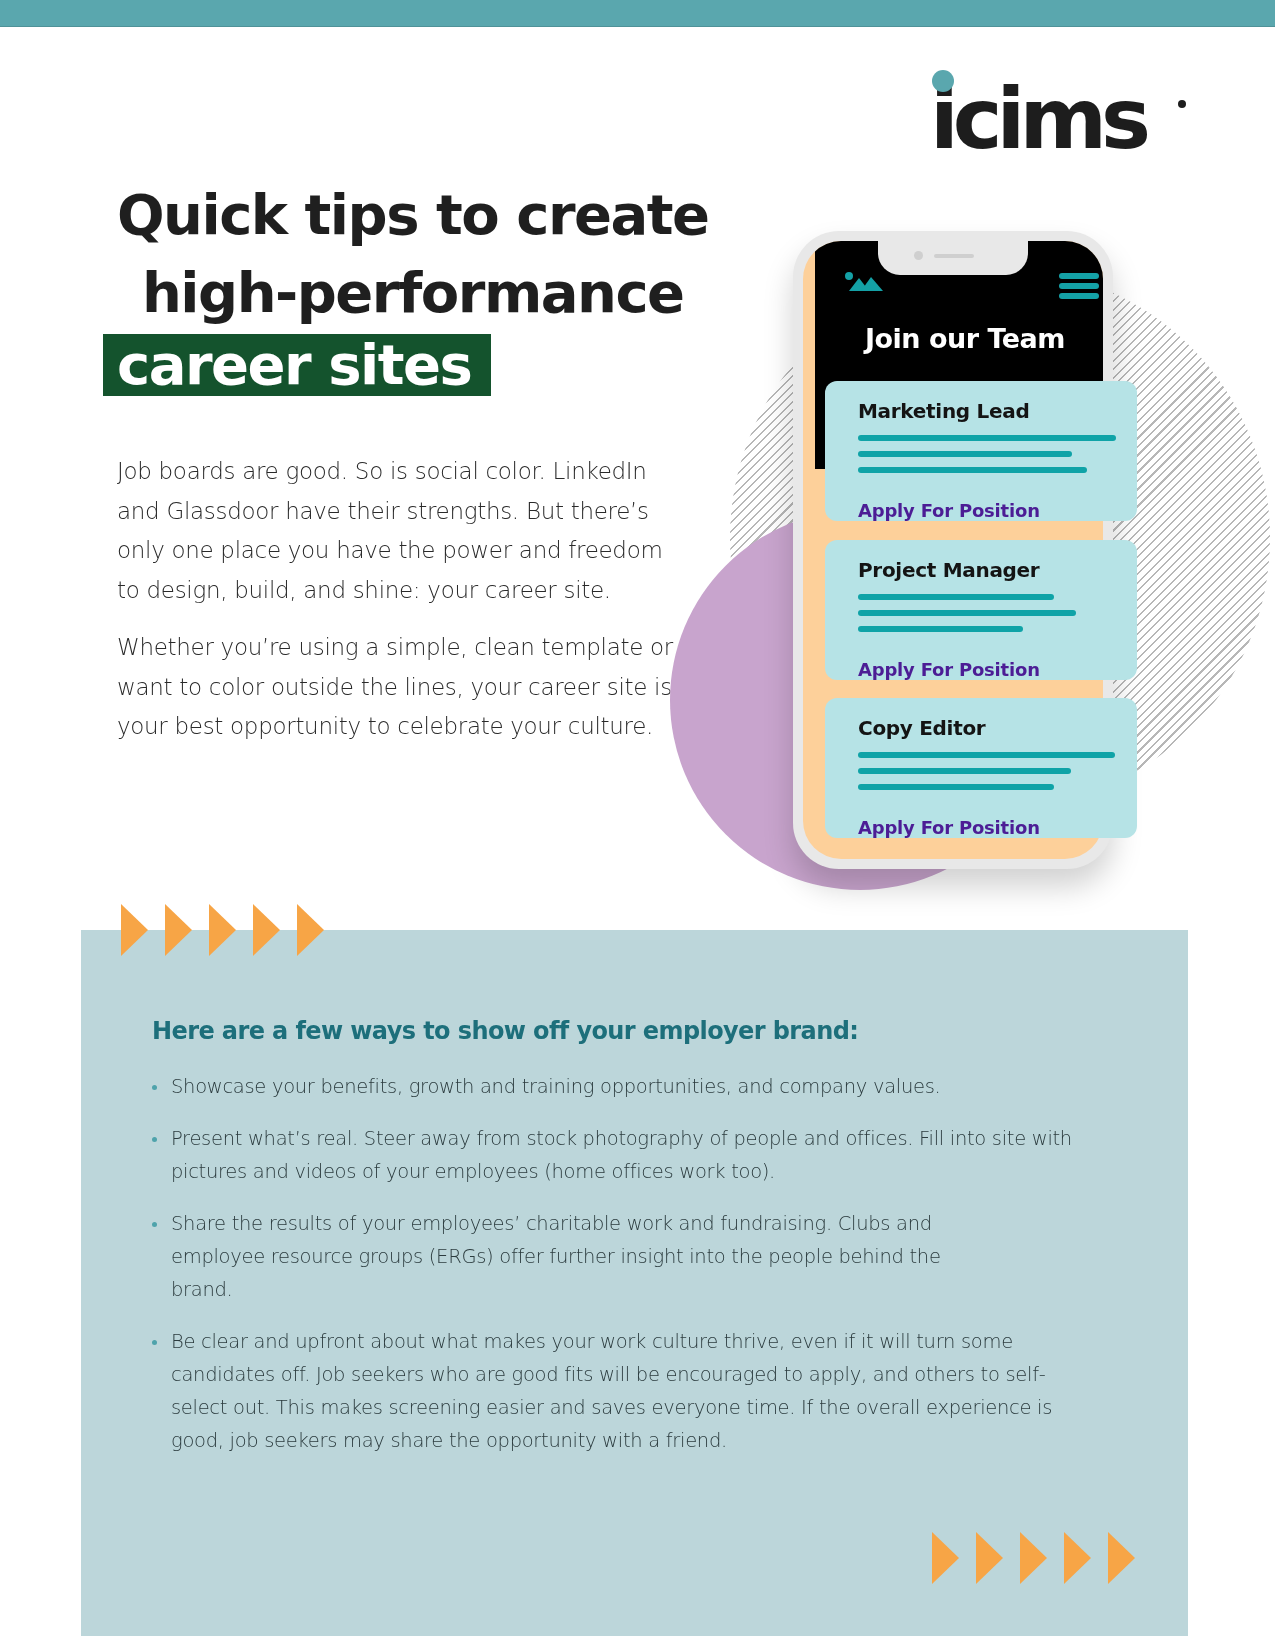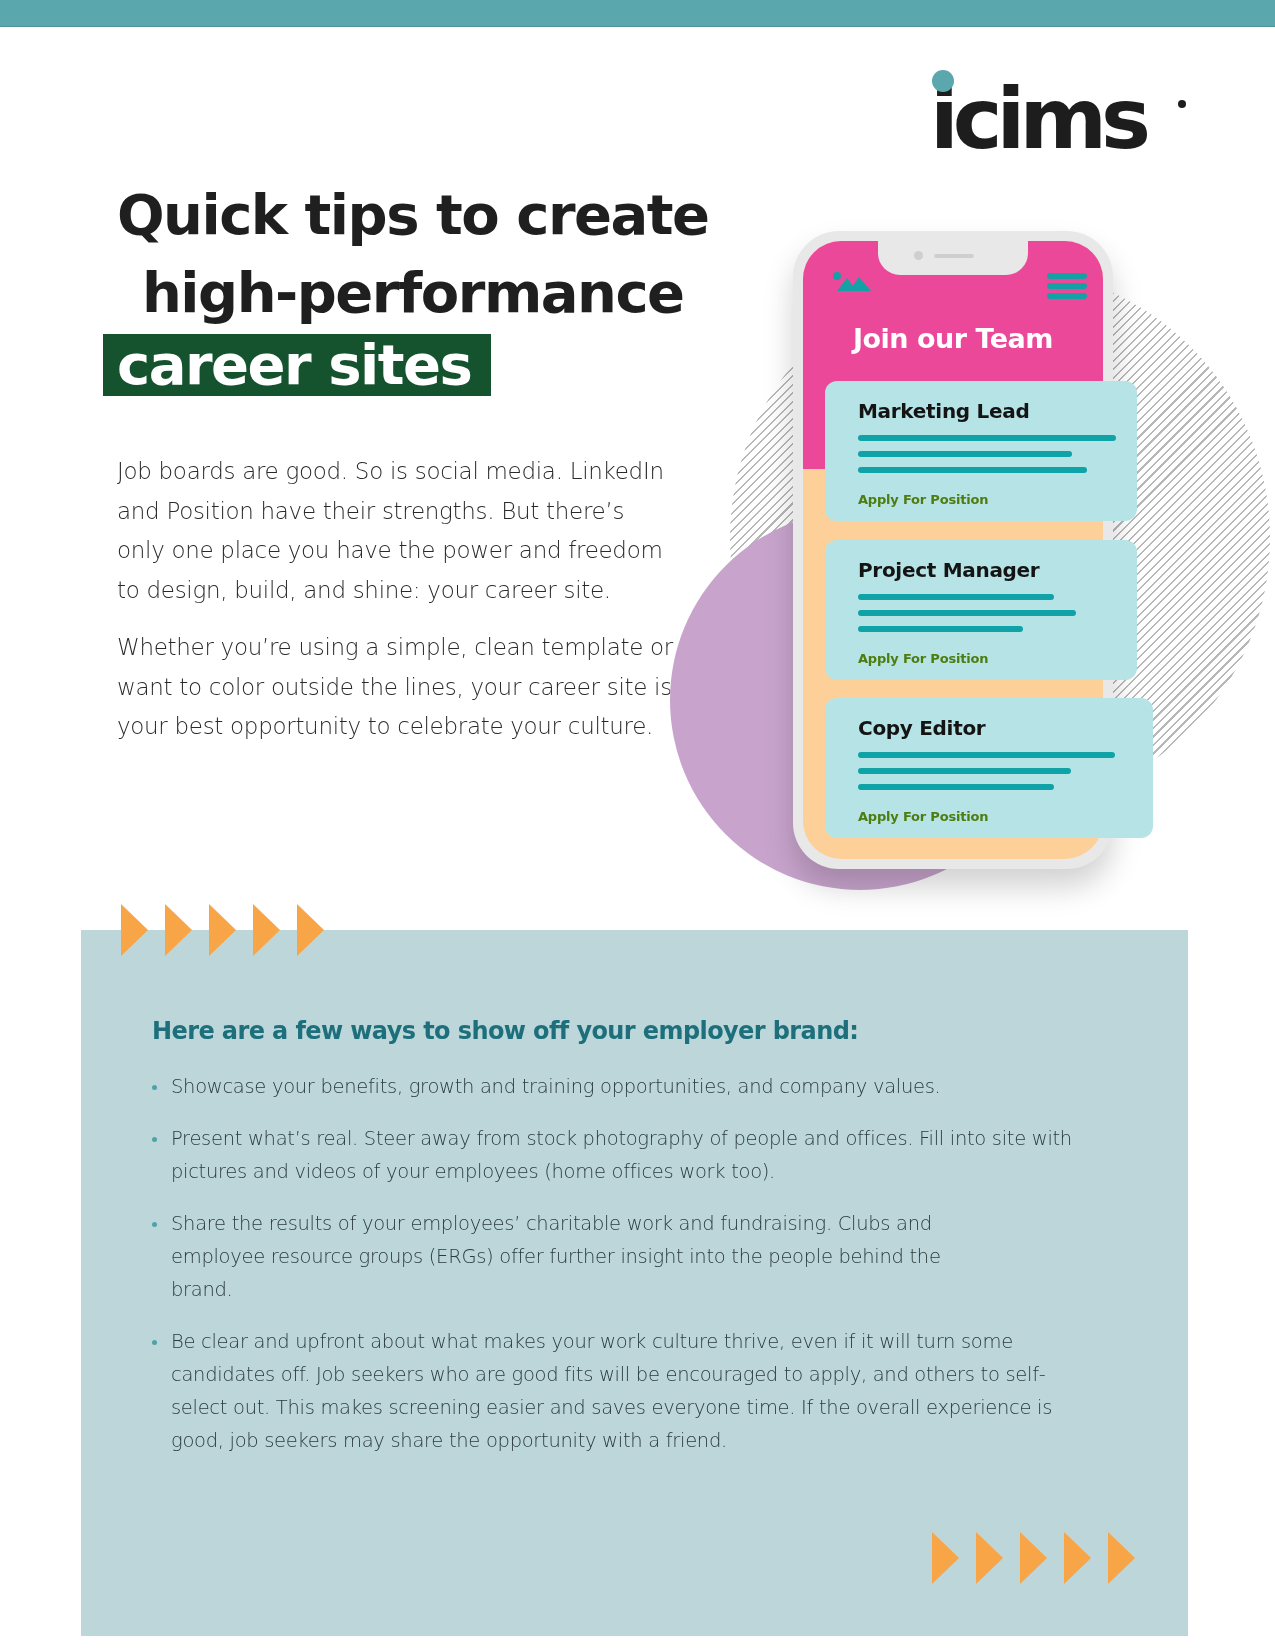--- a/index.html
+++ b/index.html
@@ -26,33 +26,33 @@
     
     .intro { position: absolute; left: 117px; top: 452px; width: 560px; font-family: "DejaVu Sans", sans-serif; font-size: 23px; line-height: 39.5px; color: #2a2a2a; font-weight: 300; letter-spacing: -0.3px; }
     .intro p { margin: 0 0 18px 0; }
 
     
     .hatch-circle { position: absolute; left: 730px; top: 268px; width: 540px; height: 540px; border-radius: 50%;
       background: repeating-linear-gradient(135deg, #b7b7b7 0 1.5px, #ffffff 1.5px 6px); }
     .purple-circle { position: absolute; left: 670px; top: 510px; width: 380px; height: 380px; border-radius: 50%; background: #c8a4cd; }
     .phone { position: absolute; left: 793px; top: 231px; width: 320px; height: 638px; border-radius: 46px; background: #e8e8e8; box-shadow: 0 18px 30px rgba(0,0,0,0.18); }
     .phone-screen { position: absolute; left: 10px; top: 10px; width: 300px; height: 618px; border-radius: 38px; overflow: hidden; background: #fdd09a; }
-    .phone-header { position: absolute; left: 0; top: 0; width: 300px; height: 228px; background: #ec4899; }
+    .phone-header { position: absolute; left: 12px; top: 0; width: 300px; height: 228px; background: #000000; }
     .notch { position: absolute; left: 75px; top: 0; width: 150px; height: 34px; background: #e8e8e8; border-radius: 0 0 22px 22px; }
     .notch .cam { position: absolute; left: 36px; top: 10px; width: 9px; height: 9px; border-radius: 50%; background: #cfcfcf; }
     .notch .speaker { position: absolute; left: 56px; top: 13px; width: 40px; height: 4px; border-radius: 2px; background: #cfcfcf; }
     .img-icon { position: absolute; left: 30px; top: 30px; width: 40px; height: 22px; }
     .menu-icon { position: absolute; left: 244px; top: 32px; width: 40px; height: 28px; }
     .menu-icon span { display: block; height: 6px; border-radius: 3px; background: #14a1a6; margin-bottom: 4px; }
     .join { position: absolute; left: 0; top: 82px; width: 300px; text-align: center; color: #ffffff; font-weight: bold; font-size: 27px; letter-spacing: -0.5px; }
 
     .job-card { position: absolute; left: 825px; width: 312px; height: 140px; background: #b6e3e6; border-radius: 12px; }
     .job-card .job-title { position: absolute; left: 33px; top: 18px; font-weight: bold; font-size: 20px; color: #141414; letter-spacing: -0.3px; }
     .job-card .bar { position: absolute; left: 33px; height: 6px; border-radius: 3px; background: #0fa3a7; }
-    .job-card .apply { position: absolute; left: 33px; top: 111px; font-weight: bold; font-size: 13px; color: #4d7c0f; letter-spacing: -0.2px; }
+    .job-card .apply { position: absolute; left: 33px; top: 119px; font-weight: bold; font-size: 18px; color: #4c1d95; letter-spacing: -0.2px; }
 
     
     .chevrons { position: absolute; display: flex; gap: 17px; }
     .chev { width: 0; height: 0; border-top: 26px solid transparent; border-bottom: 26px solid transparent; border-left: 27px solid #f7a546; }
 
     
     .panel { position: absolute; left: 81px; top: 930px; width: 1107px; height: 706px; background: #bcd6da; }
     .panel-heading { position: absolute; left: 71px; top: 87px; font-weight: bold; font-size: 24px; color: #1d6f7b; letter-spacing: -0.6px; white-space: nowrap; }
     .tips { position: absolute; left: 71px; top: 140px; width: 920px; list-style: none; margin: 0; padding: 0; font-size: 19.5px; line-height: 33px; color: #2b3b3e; font-weight: 300; letter-spacing: -0.3px; }
     .tips li { position: relative; padding-left: 19px; margin-bottom: 19px; }
@@ -71,21 +71,21 @@
 
 <h1 class="title" style="margin:0;">
   <span class="line">Quick tips to create</span>
   <span class="line">high-performance</span>
 </h1>
 <div class="highlight">
   <span>career sites</span>
 </div>
 
 <div class="intro">
-  <p>Job boards are good. So is social media. LinkedIn and Position have their strengths. But there’s only one place you have the power and freedom to design, build, and shine: your career site.</p>
+  <p>Job boards are good. So is social color. LinkedIn and Glassdoor have their strengths. But there’s only one place you have the power and freedom to design, build, and shine: your career site.</p>
   <p>Whether you’re using a simple, clean template or want to color outside the lines, your career site is your best opportunity to celebrate your culture.</p>
 </div>
 
 <div class="hatch-circle"></div>
 <div class="purple-circle"></div>
 
 <div class="phone">
   <div class="phone-screen">
     <div class="phone-header">
       <div class="img-icon">
@@ -118,21 +118,21 @@
 </div>
 
 <div class="job-card" style="top:540px;">
   <div class="job-title">Project Manager</div>
   <div class="bar" style="top:54px; width:196px;"></div>
   <div class="bar" style="top:70px; width:218px;"></div>
   <div class="bar" style="top:86px; width:165px;"></div>
   <div class="apply">Apply For Position</div>
 </div>
 
-<div class="job-card" style="top:698px;padding-left:16px;">
+<div class="job-card" style="top:698px;">
   <div class="job-title">Copy Editor</div>
   <div class="bar" style="top:54px; width:257px;"></div>
   <div class="bar" style="top:70px; width:213px;"></div>
   <div class="bar" style="top:86px; width:196px;"></div>
   <div class="apply">Apply For Position</div>
 </div>
 
 <div class="panel">
   <h2 class="panel-heading" style="margin:0;">Here are a few ways to show off your employer brand:</h2>
   <ul class="tips">

